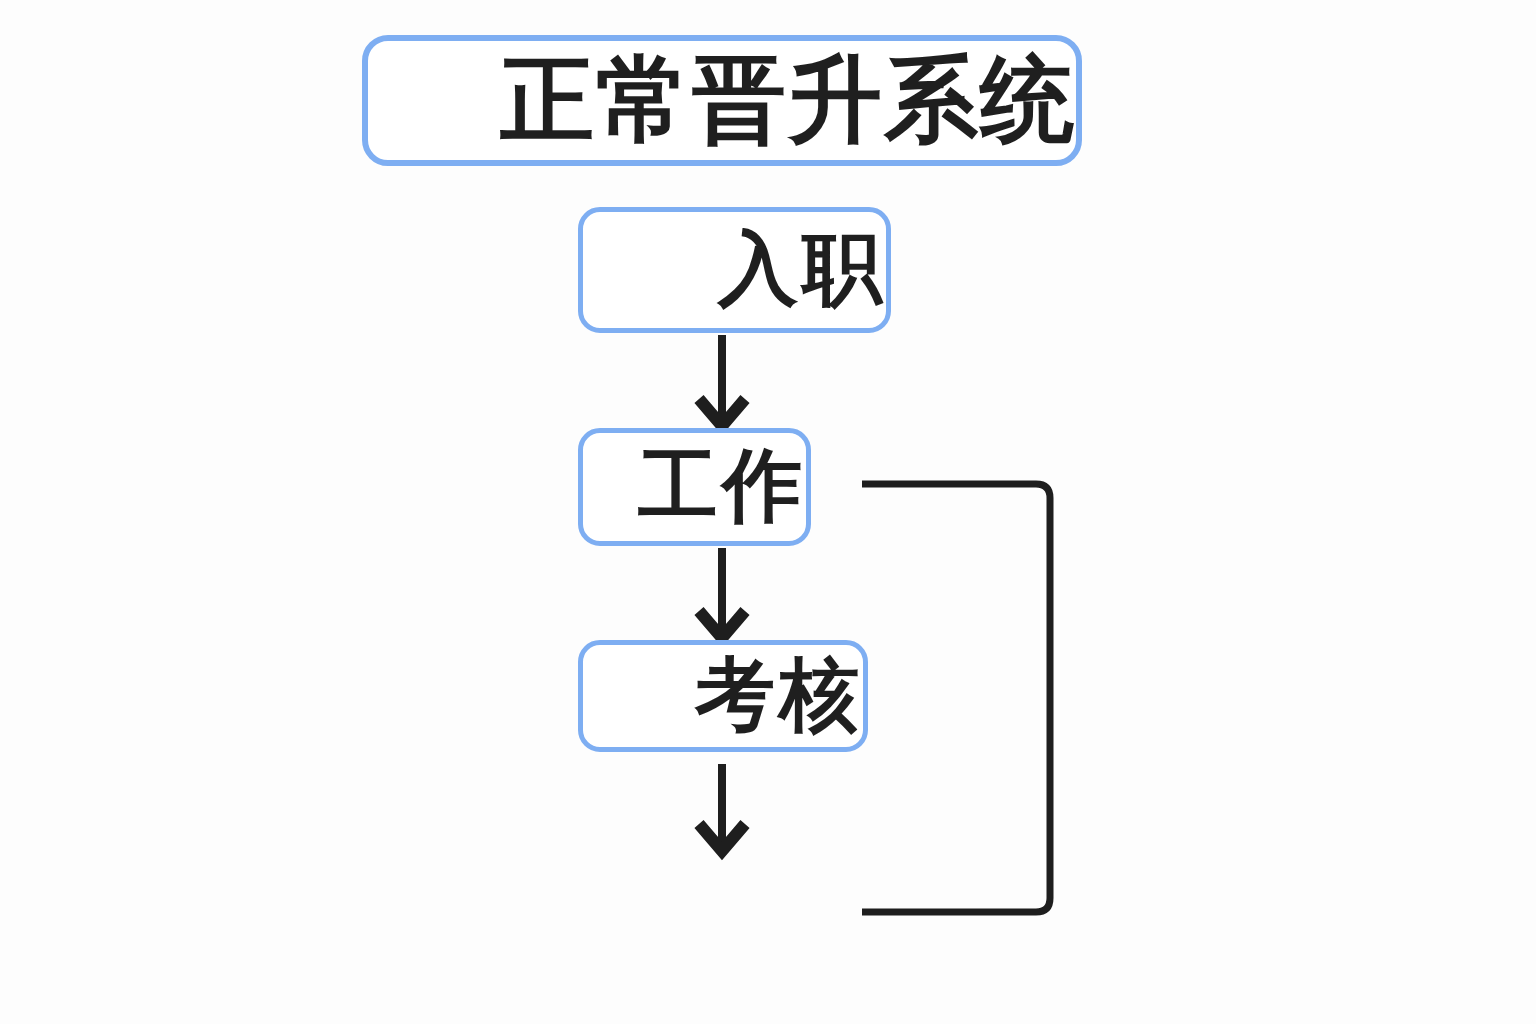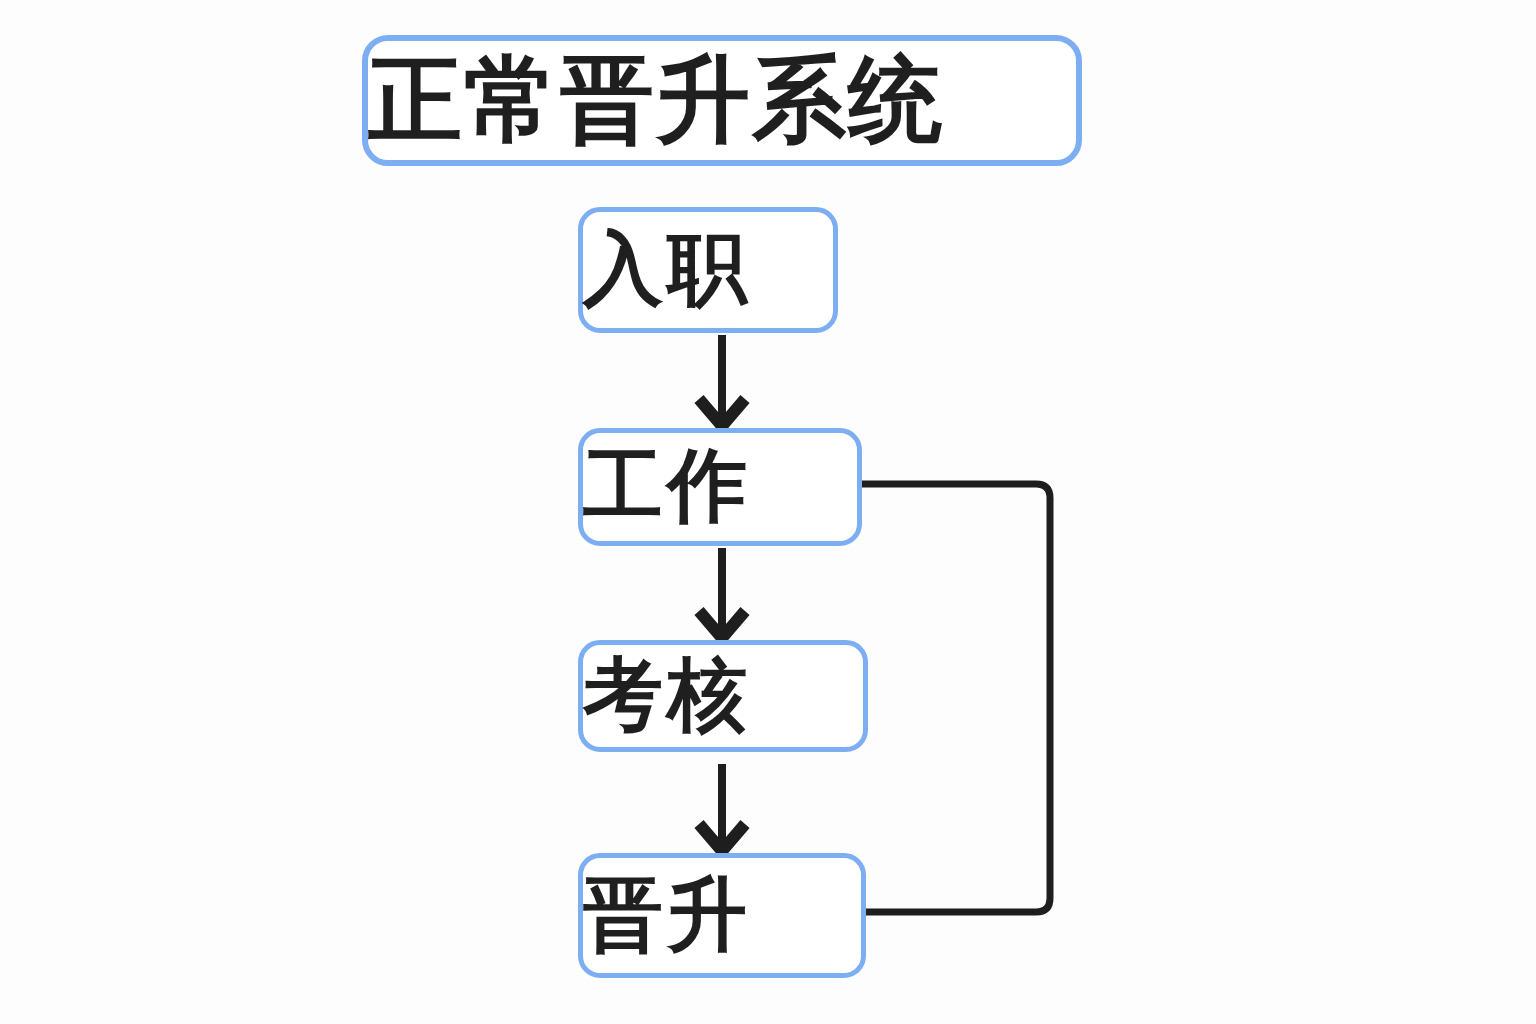--- a/index.html
+++ b/index.html
@@ -28,39 +28,39 @@
     width: 1536px; height: 1024px;
     color: var(--line);
   }
   .node {
     position: absolute;
     background: var(--box-fill);
     border: 6px solid var(--box-border);
     border-radius: 26px;
     display: flex;
     align-items: center;
-    justify-content: flex-start;
+    justify-content: flex-end;
     color: var(--text);
     font-weight: bold;
     z-index: 2;
   }
   .title-box {
     left: 362px; top: 35px;
     width: 720px; height: 131px;
     font-size: 94px;
     letter-spacing: 2px;
   }
   .step-box {
     border-width: 5px;
     border-radius: 22px;
     font-size: 80px;
     letter-spacing: 4px;
   }
-  #node-onboarding { left: 578px; top: 207px; width: 260px; height: 126px; }
-  #node-work       { left: 578px; top: 428px; width: 284px; height: 118px; }
+  #node-onboarding { left: 578px; top: 207px; width: 313px; height: 126px; }
+  #node-work       { left: 578px; top: 428px; width: 233px; height: 118px; }
   #node-assessment { left: 578px; top: 640px; width: 290px; height: 112px; }
   #node-promotion  { left: 578px; top: 853px; width: 288px; height: 125px; }
 </style>
 </head>
 <body>
 
 <div class="canvas">
 
   <svg class="connectors" viewBox="0 0 1536 1024" xmlns="http://www.w3.org/2000/svg" aria-hidden="true">
 
@@ -91,17 +91,14 @@
   </div>
 
   <div class="node step-box" id="node-work">
     <span>工作</span>
   </div>
 
   <div class="node step-box" id="node-assessment">
     <span>考核</span>
   </div>
 
-  <div class="node step-box" id="node-promotion">
-    <span>晋升</span>
-  </div>
 
 </div>
 
 </body></html>

